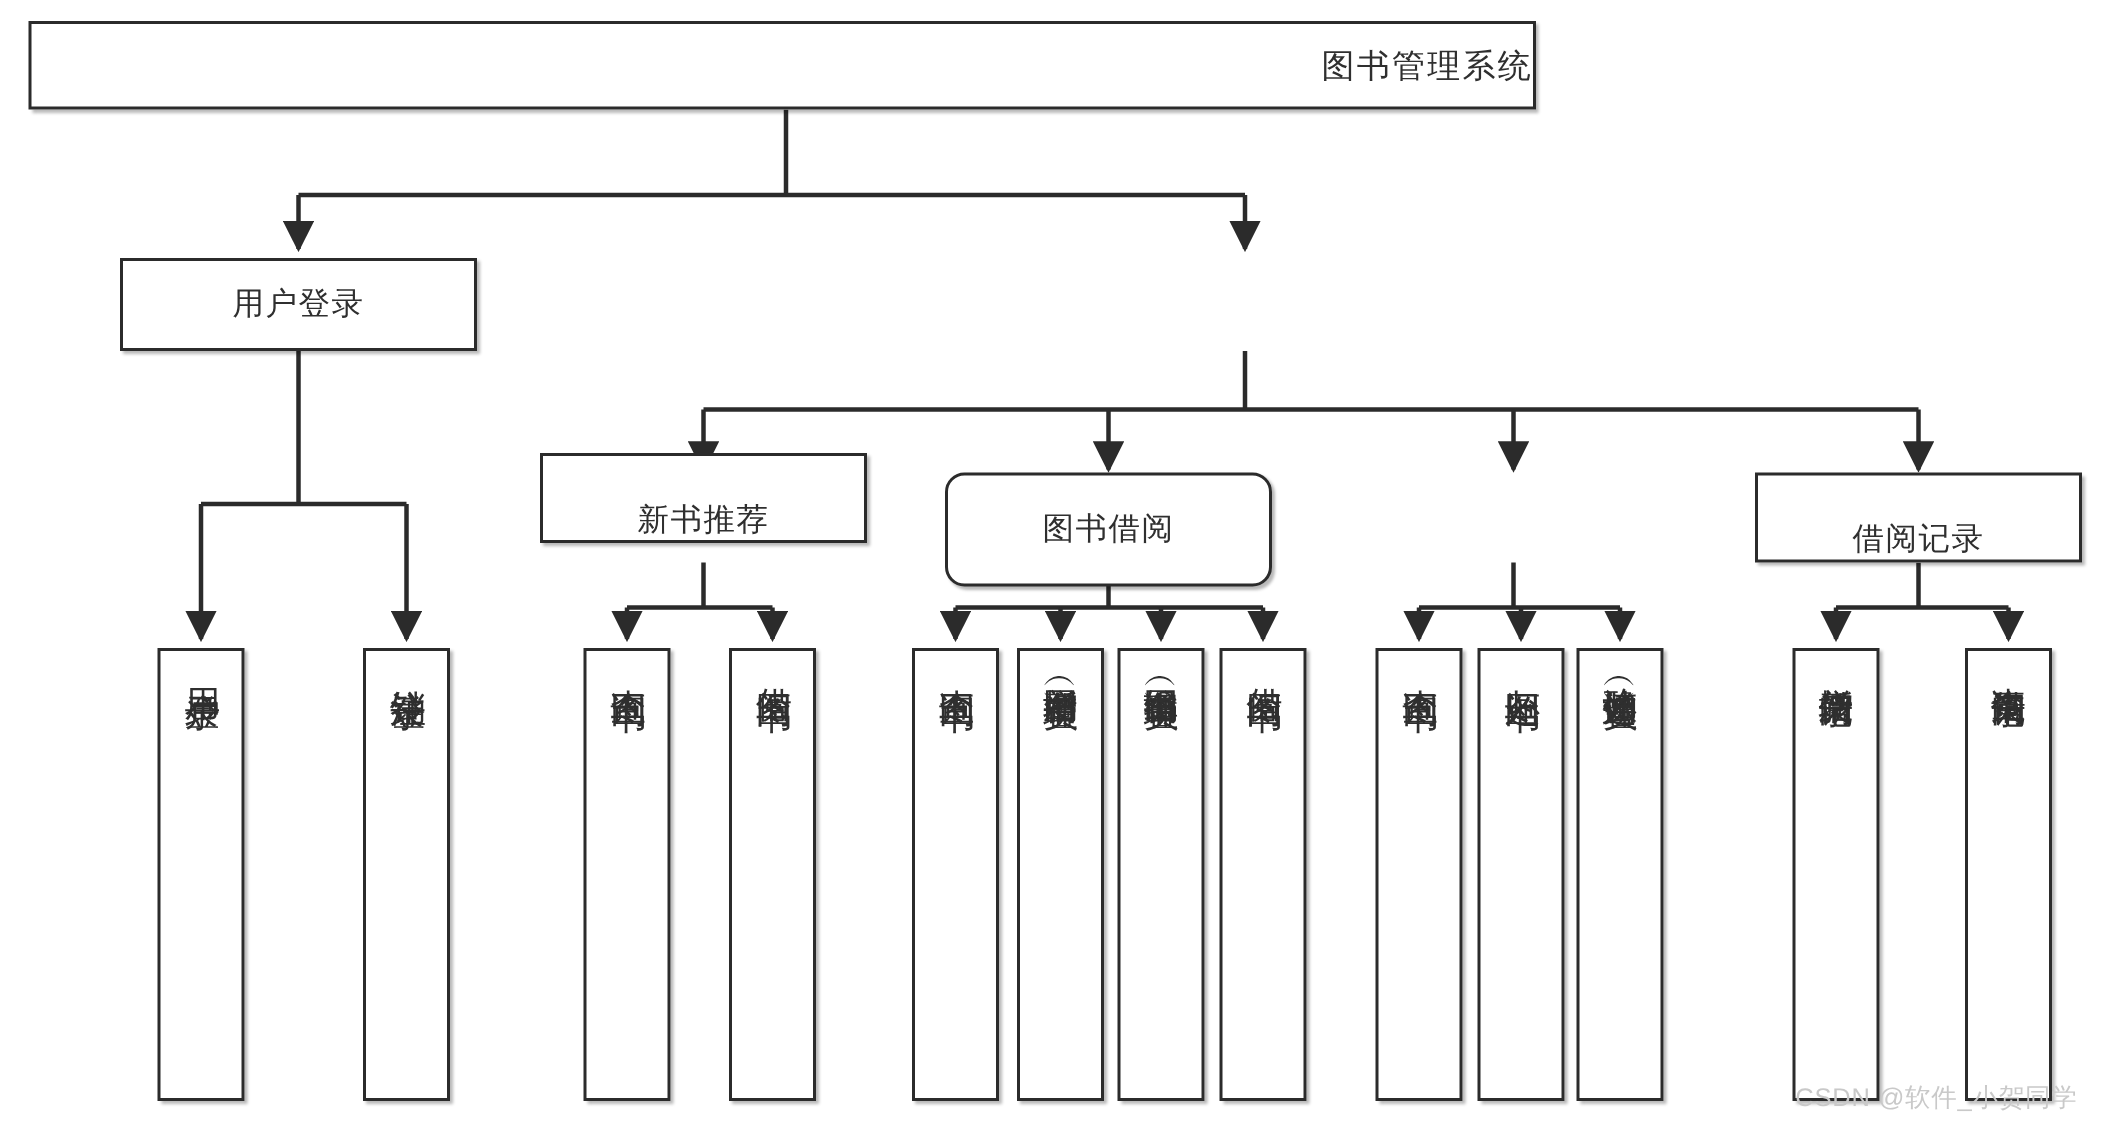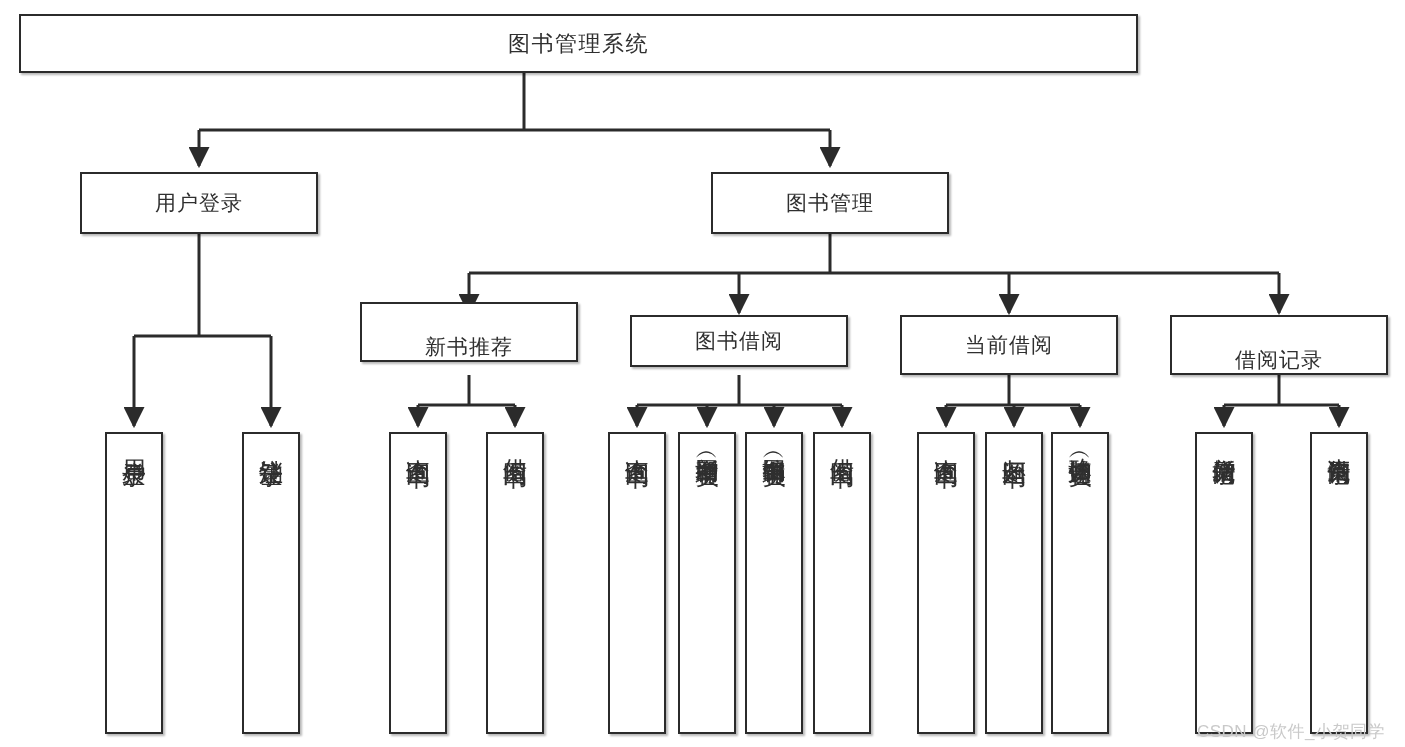--- a/index.html
+++ b/index.html
@@ -116,43 +116,37 @@
       <path d="M 1014 405 L 1014 426" marker-end="url(#arrow)"></path>
       <path d="M 1080 405 L 1080 426" marker-end="url(#arrow)"></path>
 
       <path d="M 1279 375 L 1279 405"></path>
       <path d="M 1224 405 L 1339 405"></path>
       <path d="M 1224 405 L 1224 426" marker-end="url(#arrow)"></path>
       <path d="M 1339 405 L 1339 426" marker-end="url(#arrow)"></path>
     </g>
   </svg>
 
-  <div class="node h-node n-root" style="left:19px;top:14px;width:1119px;height:59px;">
+  <div class="node h-node n-root" style="left:19px;top:14px;width:1005px;height:59px;justify-content:flex-end;">
     <span class="label">图书管理系统</span>
   </div>
 
   <div class="node h-node" style="left:80px;top:172px;width:238px;height:62px;">
     <span class="label">用户登录</span>
   </div>
 
-  <div class="node h-node" style="left:711px;top:172px;width:238px;height:62px;">
-    <span class="label">图书管理</span>
-  </div>
 
   <div class="node h-node" style="left:360px;top:302px;width:218px;height:60px;align-items:flex-end;">
     <span class="label">新书推荐</span>
   </div>
 
-  <div class="node h-node" style="left:630px;top:315px;width:218px;height:52px;">
+  <div class="node h-node" style="left:630px;top:315px;width:218px;height:76px;border-radius:13px;">
     <span class="label">图书借阅</span>
   </div>
 
-  <div class="node h-node" style="left:900px;top:315px;width:218px;height:60px;">
-    <span class="label">当前借阅</span>
-  </div>
 
   <div class="node h-node" style="left:1170px;top:315px;width:218px;height:60px;align-items:flex-end;">
     <span class="label">借阅记录</span>
   </div>
 
   <div class="node v-node" style="left:105px;top:432px;width:58px;height:302px;">
     <span class="label">用户登录</span>
   </div>
 
   <div class="node v-node" style="left:242px;top:432px;width:58px;height:302px;">

